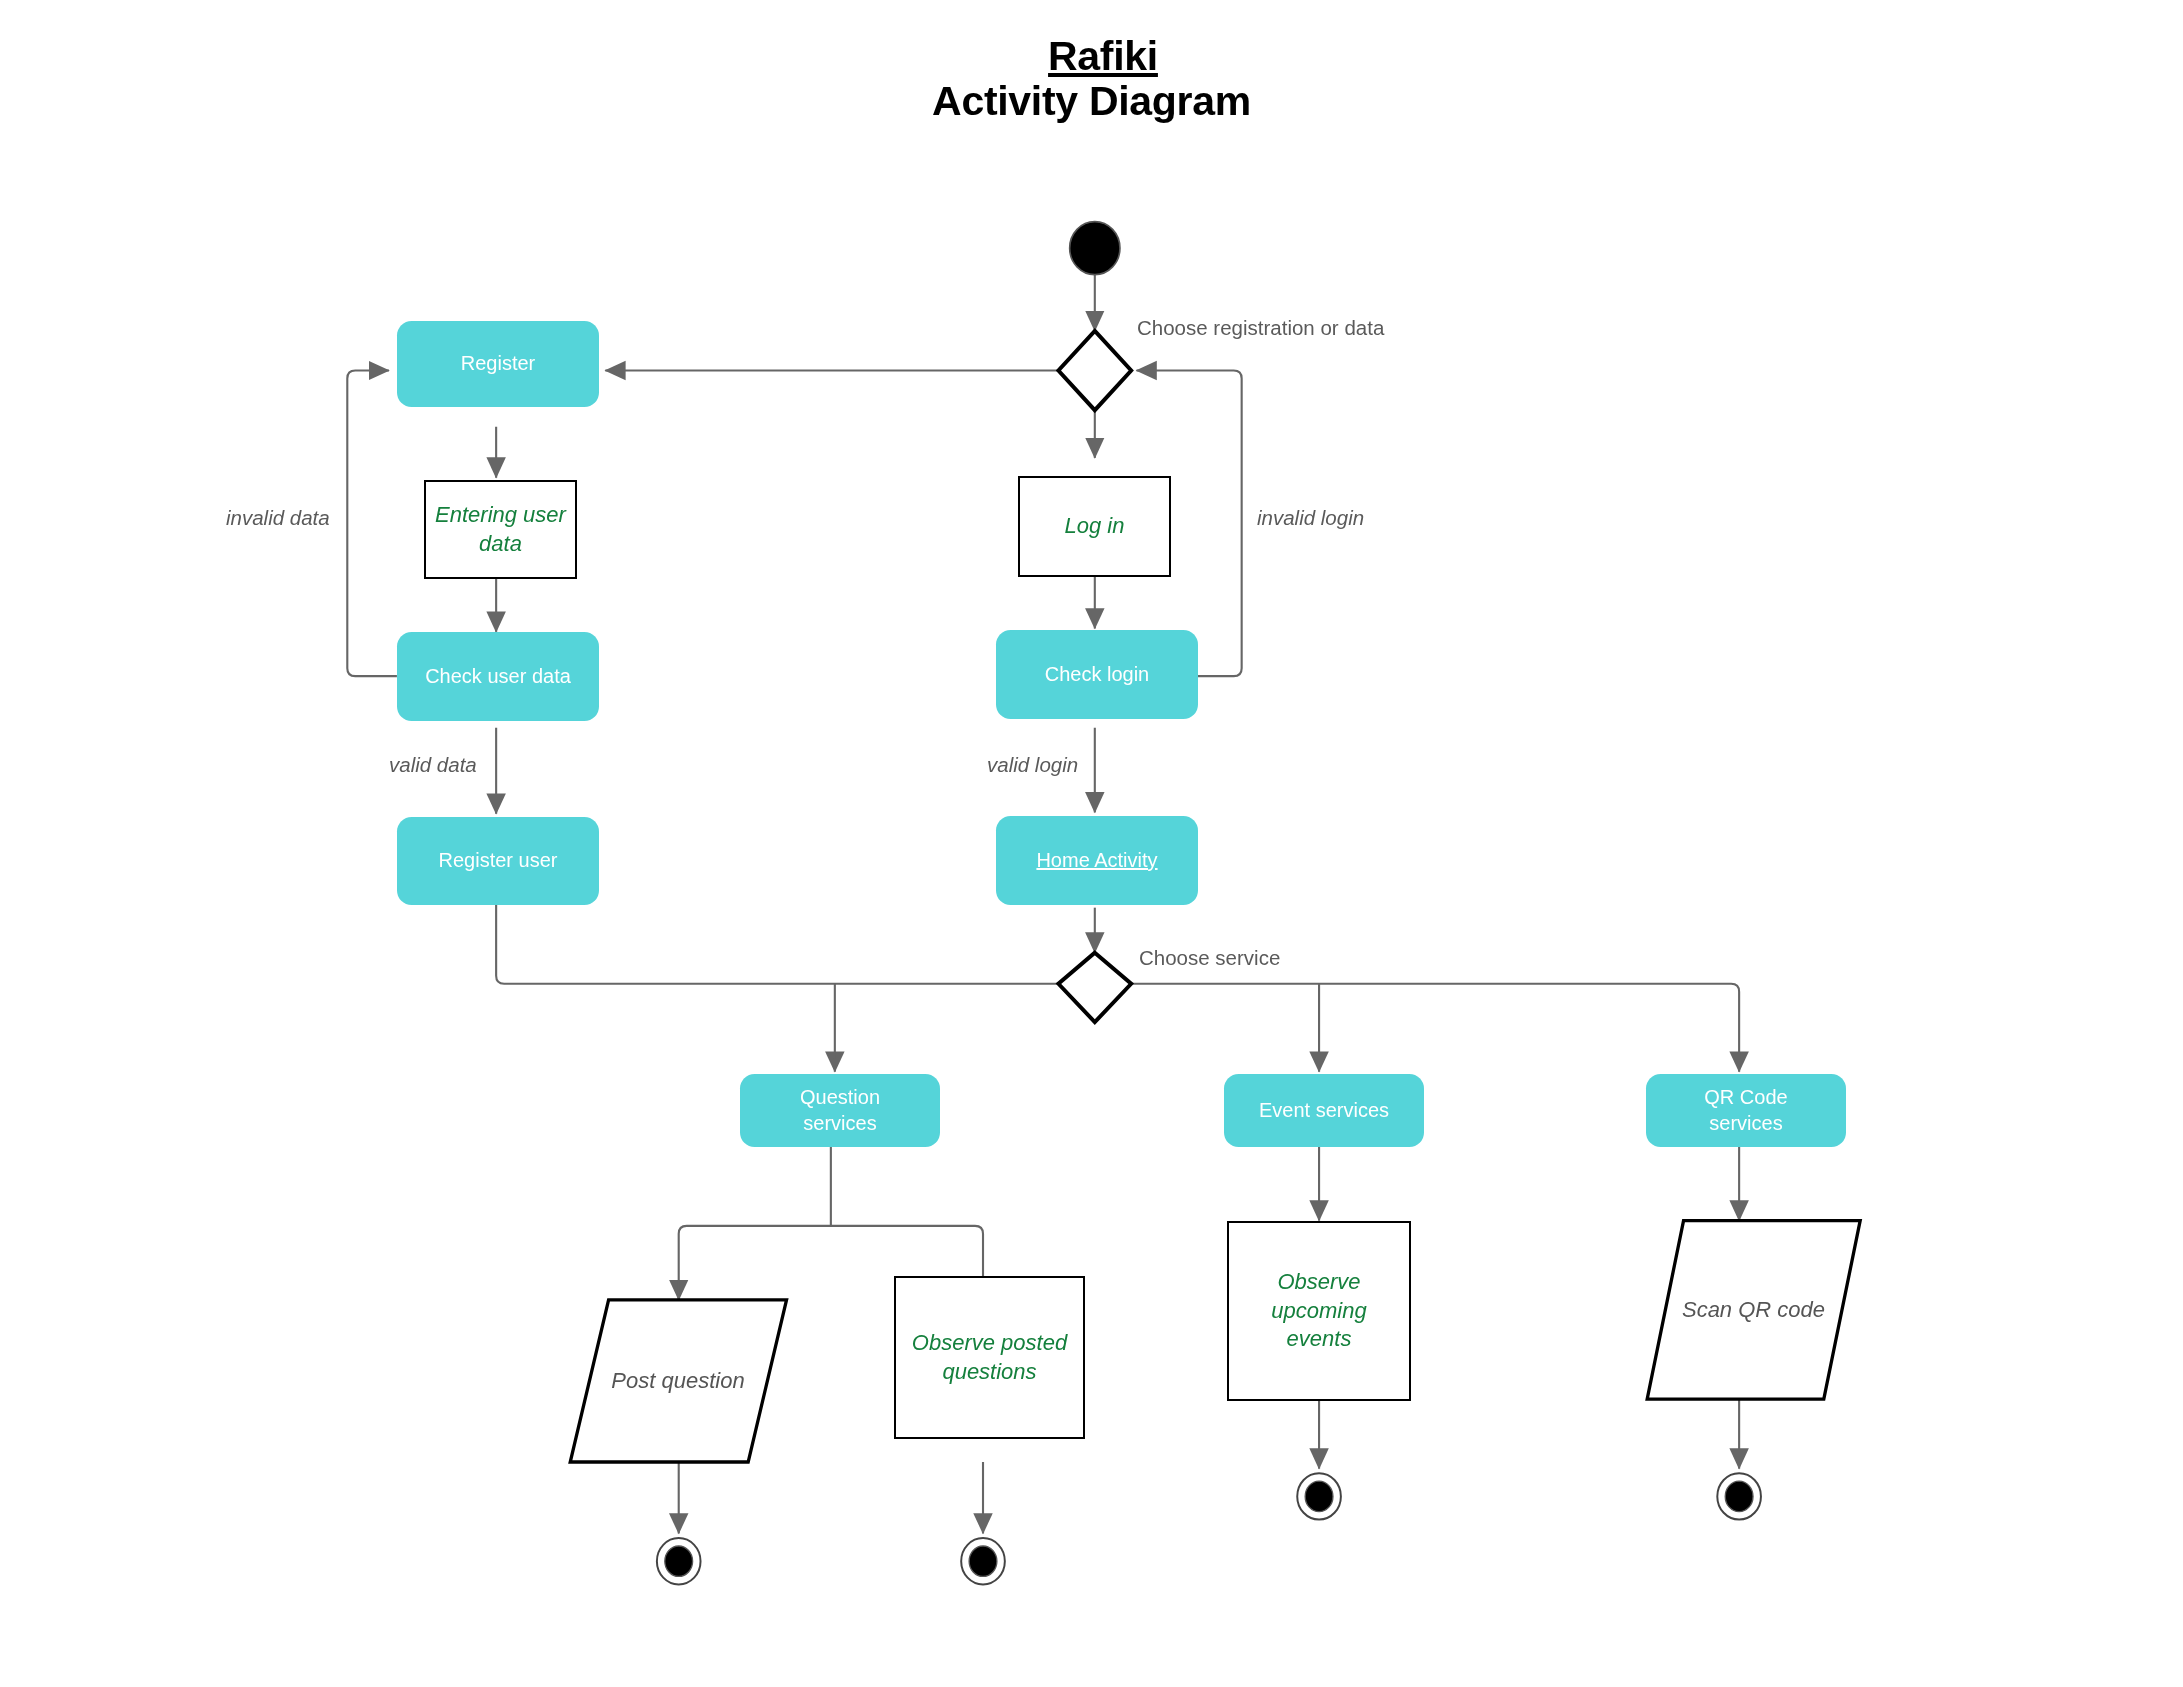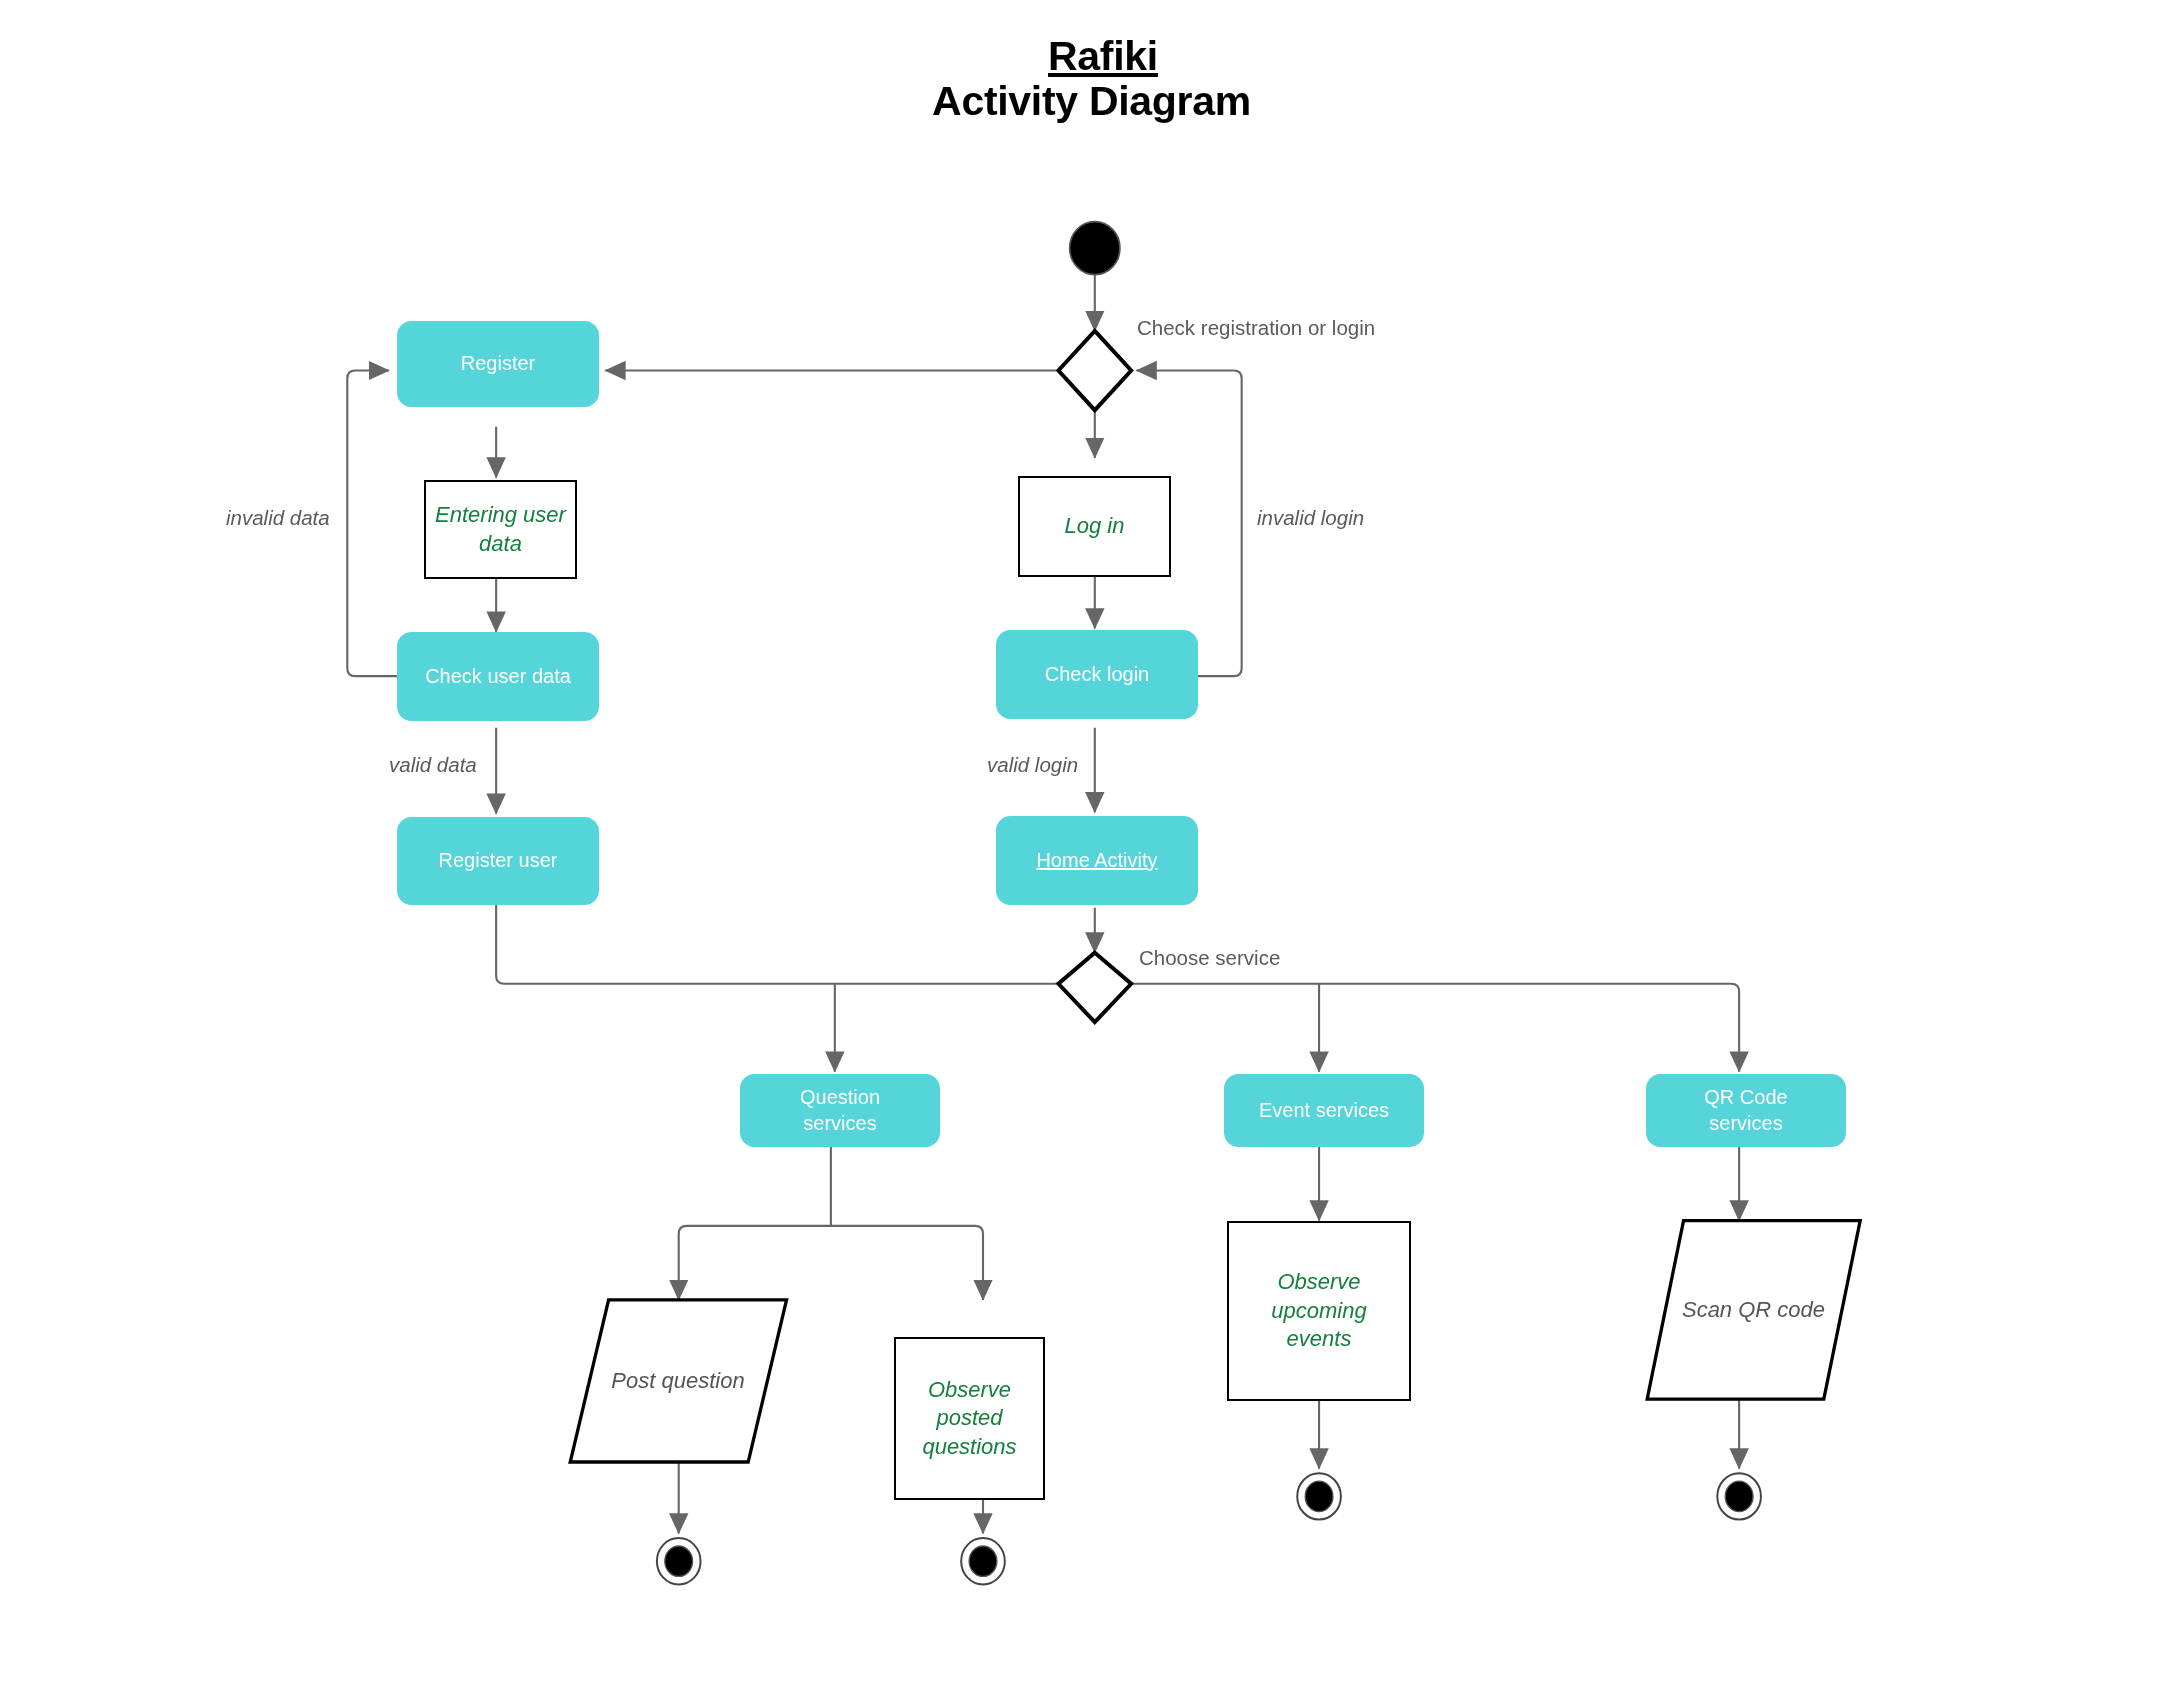--- a/index.html
+++ b/index.html
@@ -240,39 +240,39 @@
 
   <div class="node objbox" style="left:424px; top:480px; width:153px; height:99px;">
     <span class="node-label">Entering user
 data</span>
   </div>
 
   <div class="node objbox" style="left:1018px; top:476px; width:153px; height:101px;">
     <span class="node-label">Log in</span>
   </div>
 
-  <div class="node objbox" style="left:894px; top:1337px; width:151px; height:163px;">
+  <div class="node objbox" style="left:894px; top:1276px; width:191px; height:163px;">
     <span class="node-label">Observe posted
 questions</span>
   </div>
 
   <div class="node objbox" style="left:1227px; top:1221px; width:184px; height:180px;">
     <span class="node-label">Observe upcoming
 events</span>
   </div>
 
   <div class="para-wrap" style="left:1647px; top:1221px; width:213px; height:179px;">
     <div class="para-label">Scan QR code</div>
   </div>
 
   <div class="para-wrap" style="left:570px; top:1300px; width:216px; height:163px;">
     <div class="para-label">Post question</div>
   </div>
 
-  <div class="edge-label" style="left:1137px; top:316px;">Check registration or login</div>
+  <div class="edge-label" style="left:1137px; top:316px;">Choose registration or data</div>
 
   <div class="edge-label ital" style="left:226px; top:506px;">invalid data</div>
 
   <div class="edge-label ital" style="left:389px; top:753px;">valid data</div>
 
   <div class="edge-label ital" style="left:1257px; top:506px;">invalid login</div>
 
   <div class="edge-label ital" style="left:987px; top:753px;">valid login</div>
 
   <div class="edge-label" style="left:1139px; top:938px;margin-top:8px;">Choose service</div>

